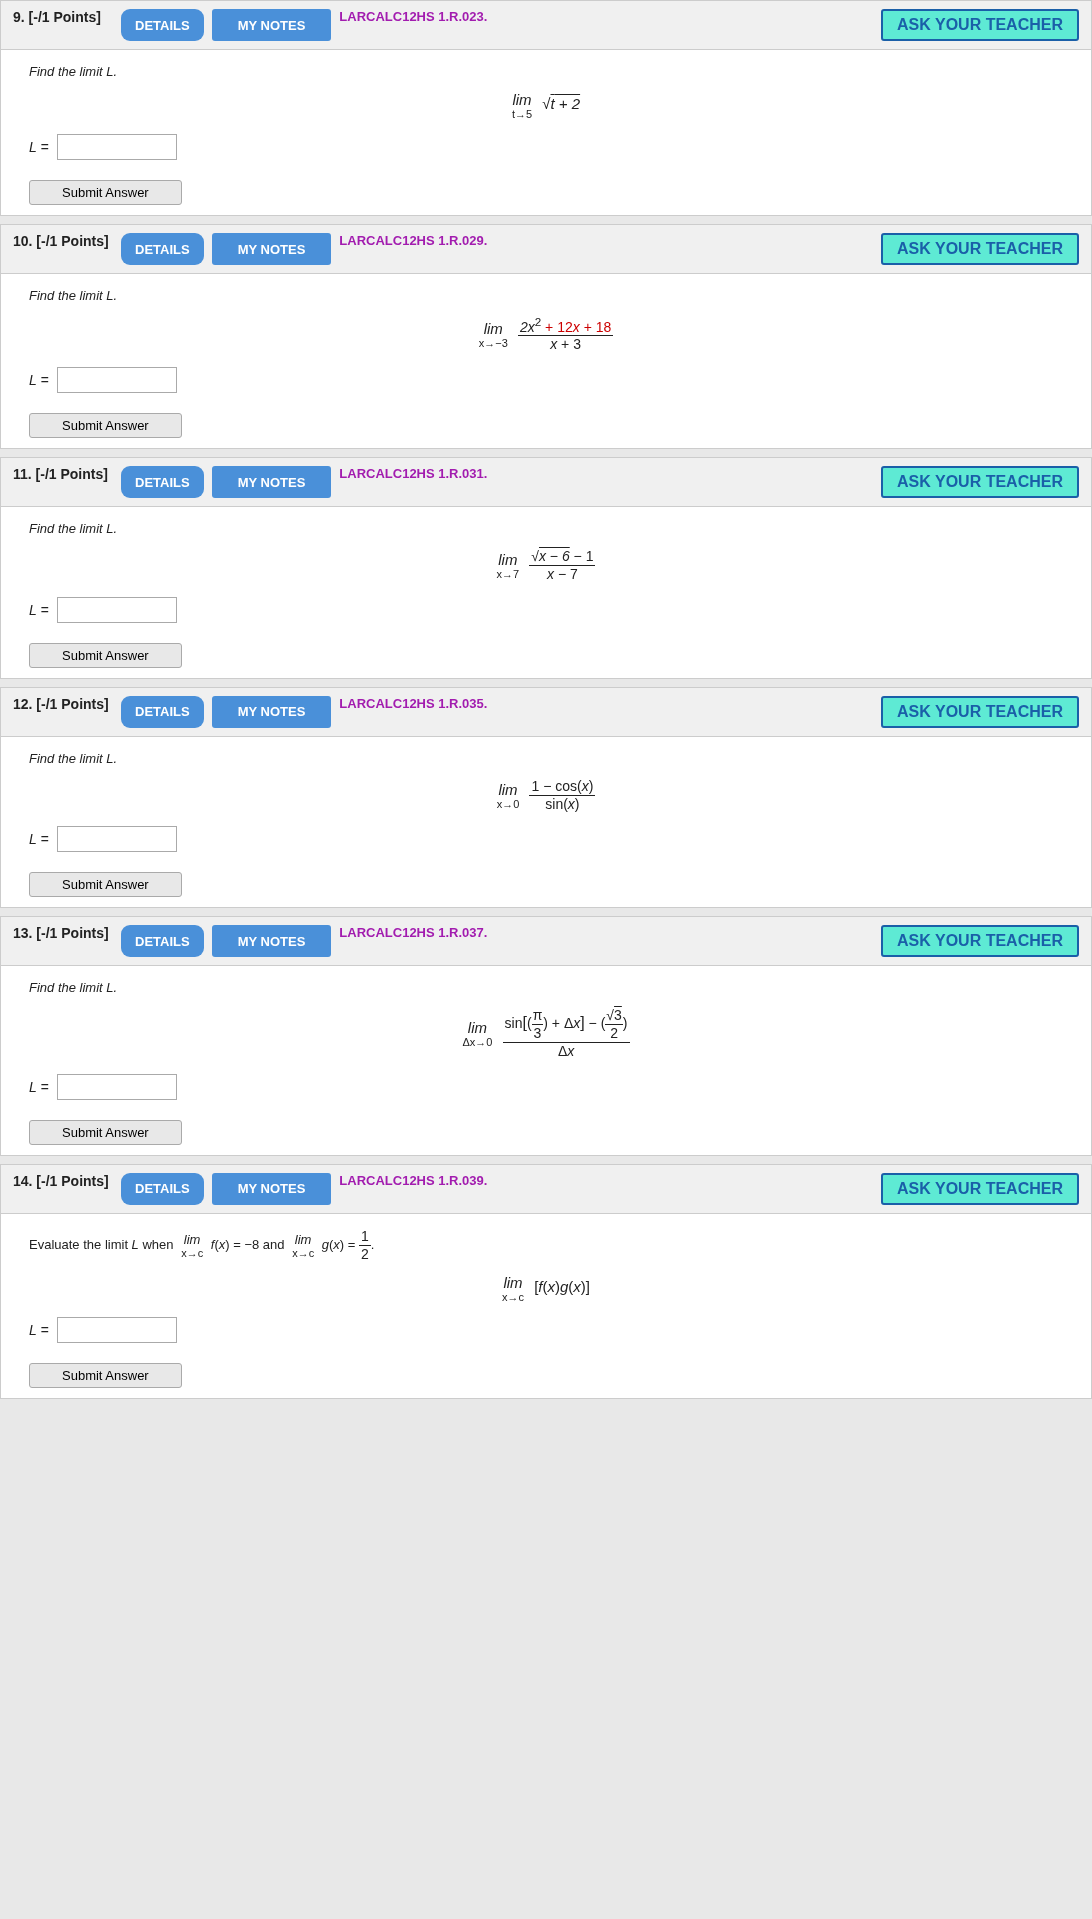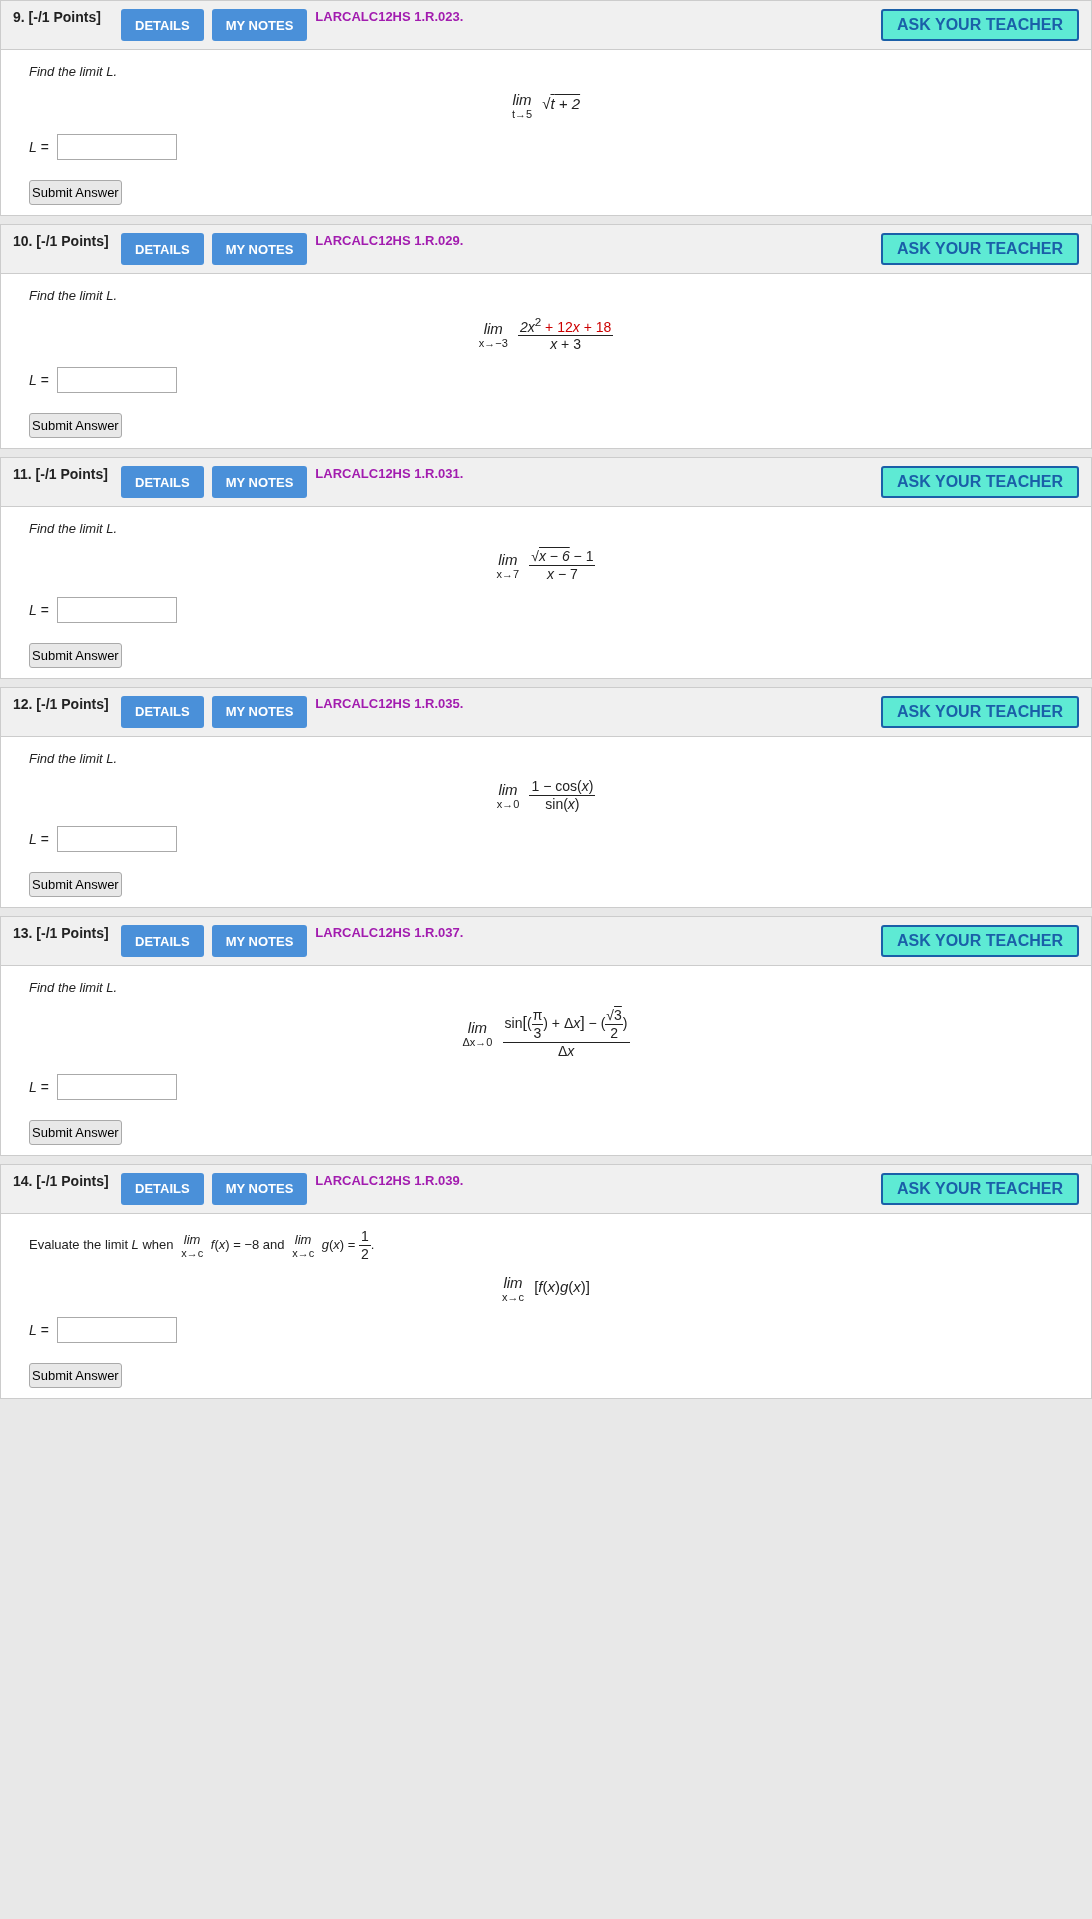--- a/index.html
+++ b/index.html
@@ -27,27 +27,27 @@
       min-width: 100px;
     }
     .btn-details {
       background: #4a90d9;
       color: white;
       border: none;
       padding: 5px 14px;
       font-size: 13px;
       font-weight: bold;
       cursor: pointer;
-      border-radius: 3px;
+      border-radius: 9px;
     }
     .btn-mynotes {
       background: #4a90d9;
       color: white;
       border: none;
-      padding: 5px 14px;
+      padding: 5px 26px;
       font-size: 13px;
       font-weight: bold;
       cursor: pointer;
       border-radius: 3px;
     }
     .problem-code {
       font-size: 13px;
       font-weight: bold;
       color: #a21caf;
       margin-left: 0;
@@ -90,21 +90,21 @@
     .answer-input {
       border: 1px solid #aaa;
       padding: 4px 8px;
       width: 120px;
       font-size: 14px;
       background: white;
     }
     .submit-btn {
       background: #e8e8e8;
       border: 1px solid #aaa;
-      padding: 4px 2px;
+      padding: 4px 32px;
       font-size: 13px;
       cursor: pointer;
       border-radius: 3px;
       margin-top: 8px;
     }
     .red { color: #cc0000; }
     .fraction {
       display: inline-flex;
       flex-direction: column;
       align-items: center;

